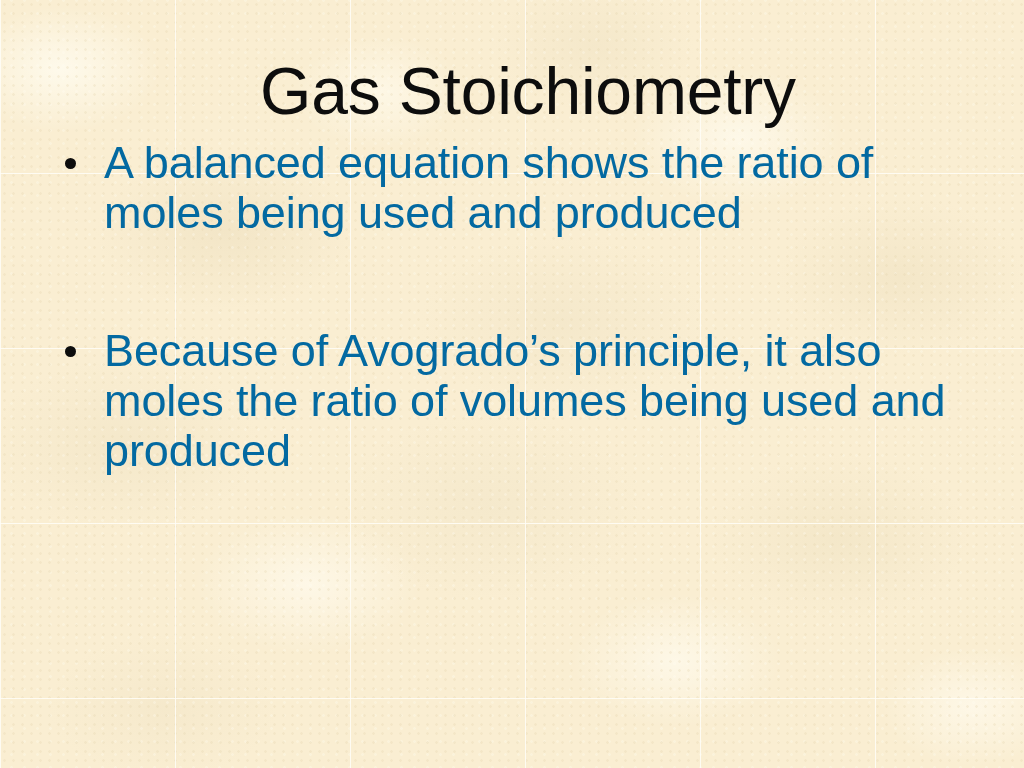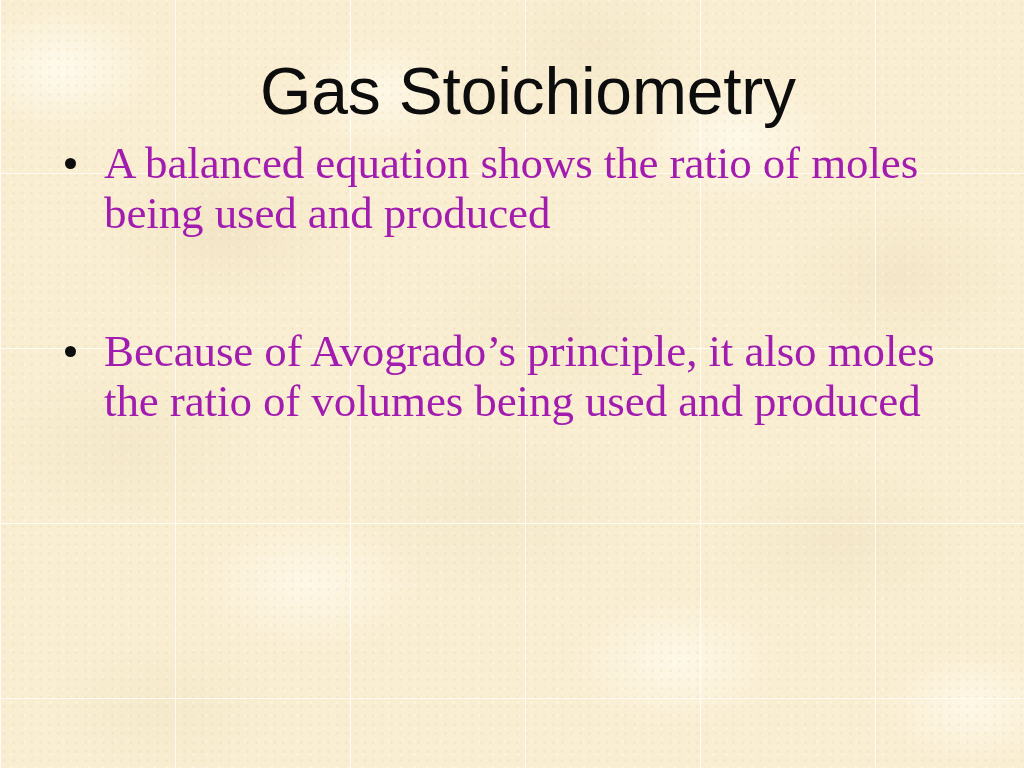--- a/index.html
+++ b/index.html
@@ -104,23 +104,22 @@
     list-style: none;
     margin: 0;
     padding: 0;
   }
 
   li.bullet {
     position: relative;
     padding-left: 42px;
     font-size: 45px;
     line-height: 50px;
-    color: #a21caf;
+    color: #0369a1;
     letter-spacing: -0.1px;
-    font-family: Liberation Serif, serif;
   }
 
   li.bullet .dot {
     position: absolute;
     left: 3px;
     top: 20px;
     width: 11px;
     height: 11px;
     border-radius: 50%;
     background: #0d0d0d;

